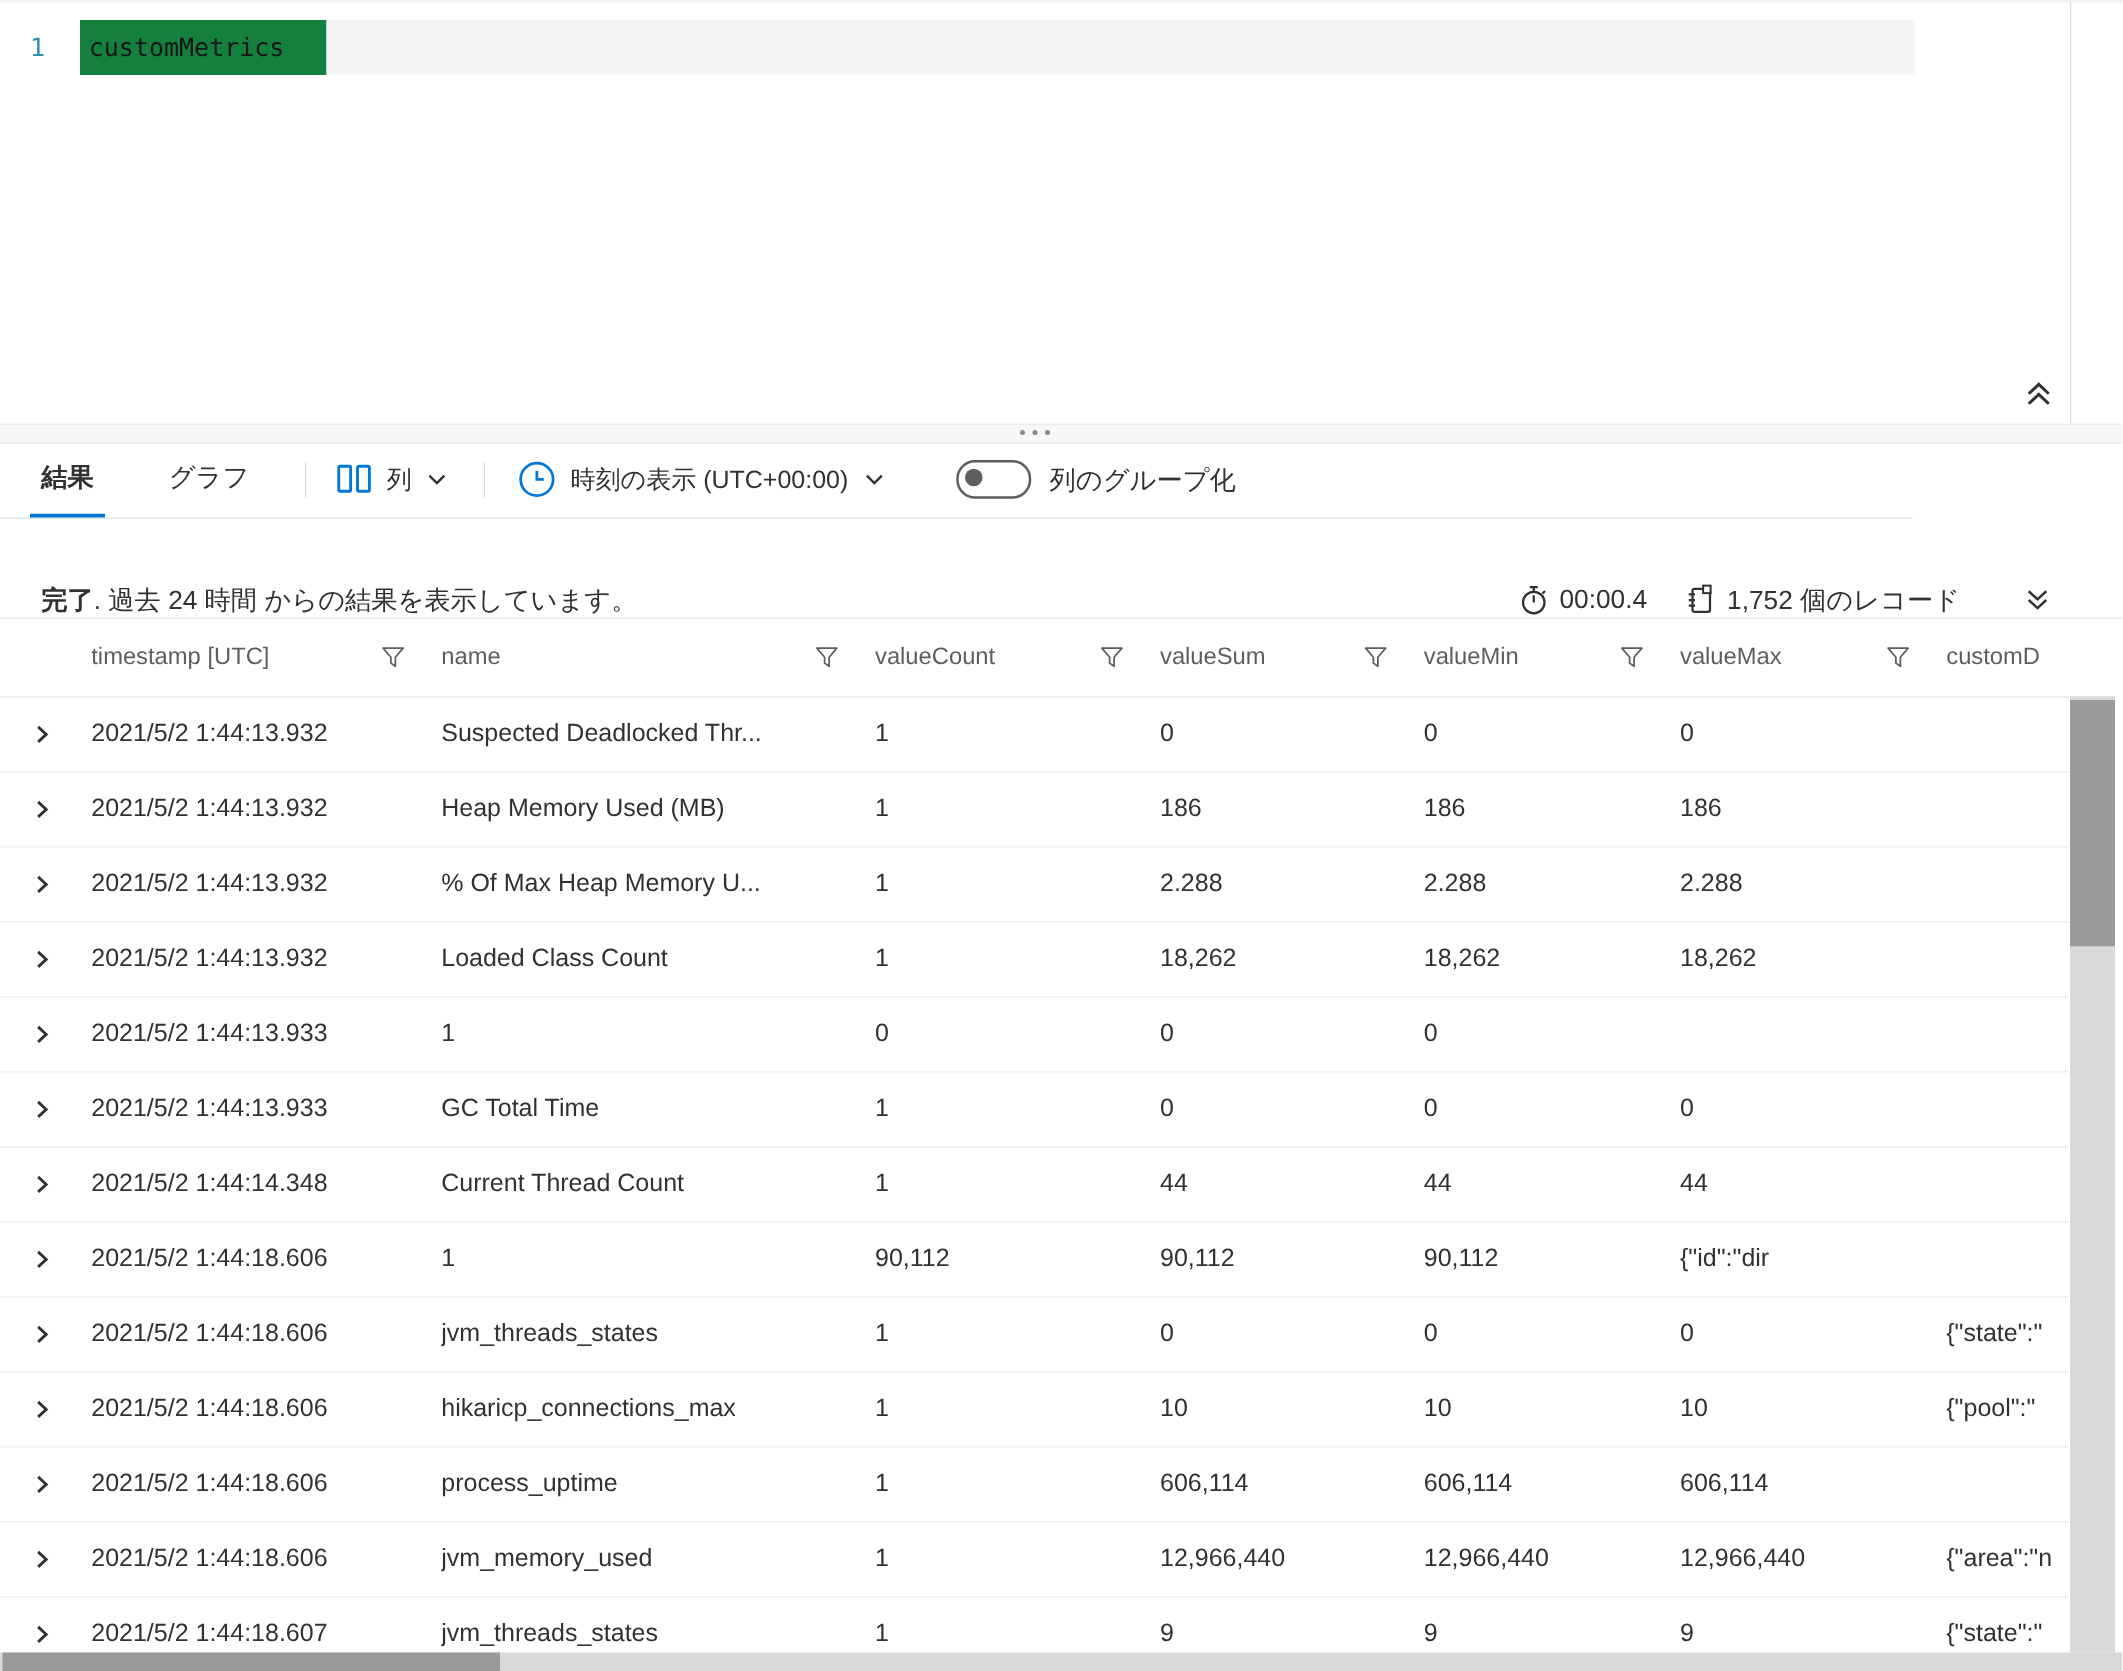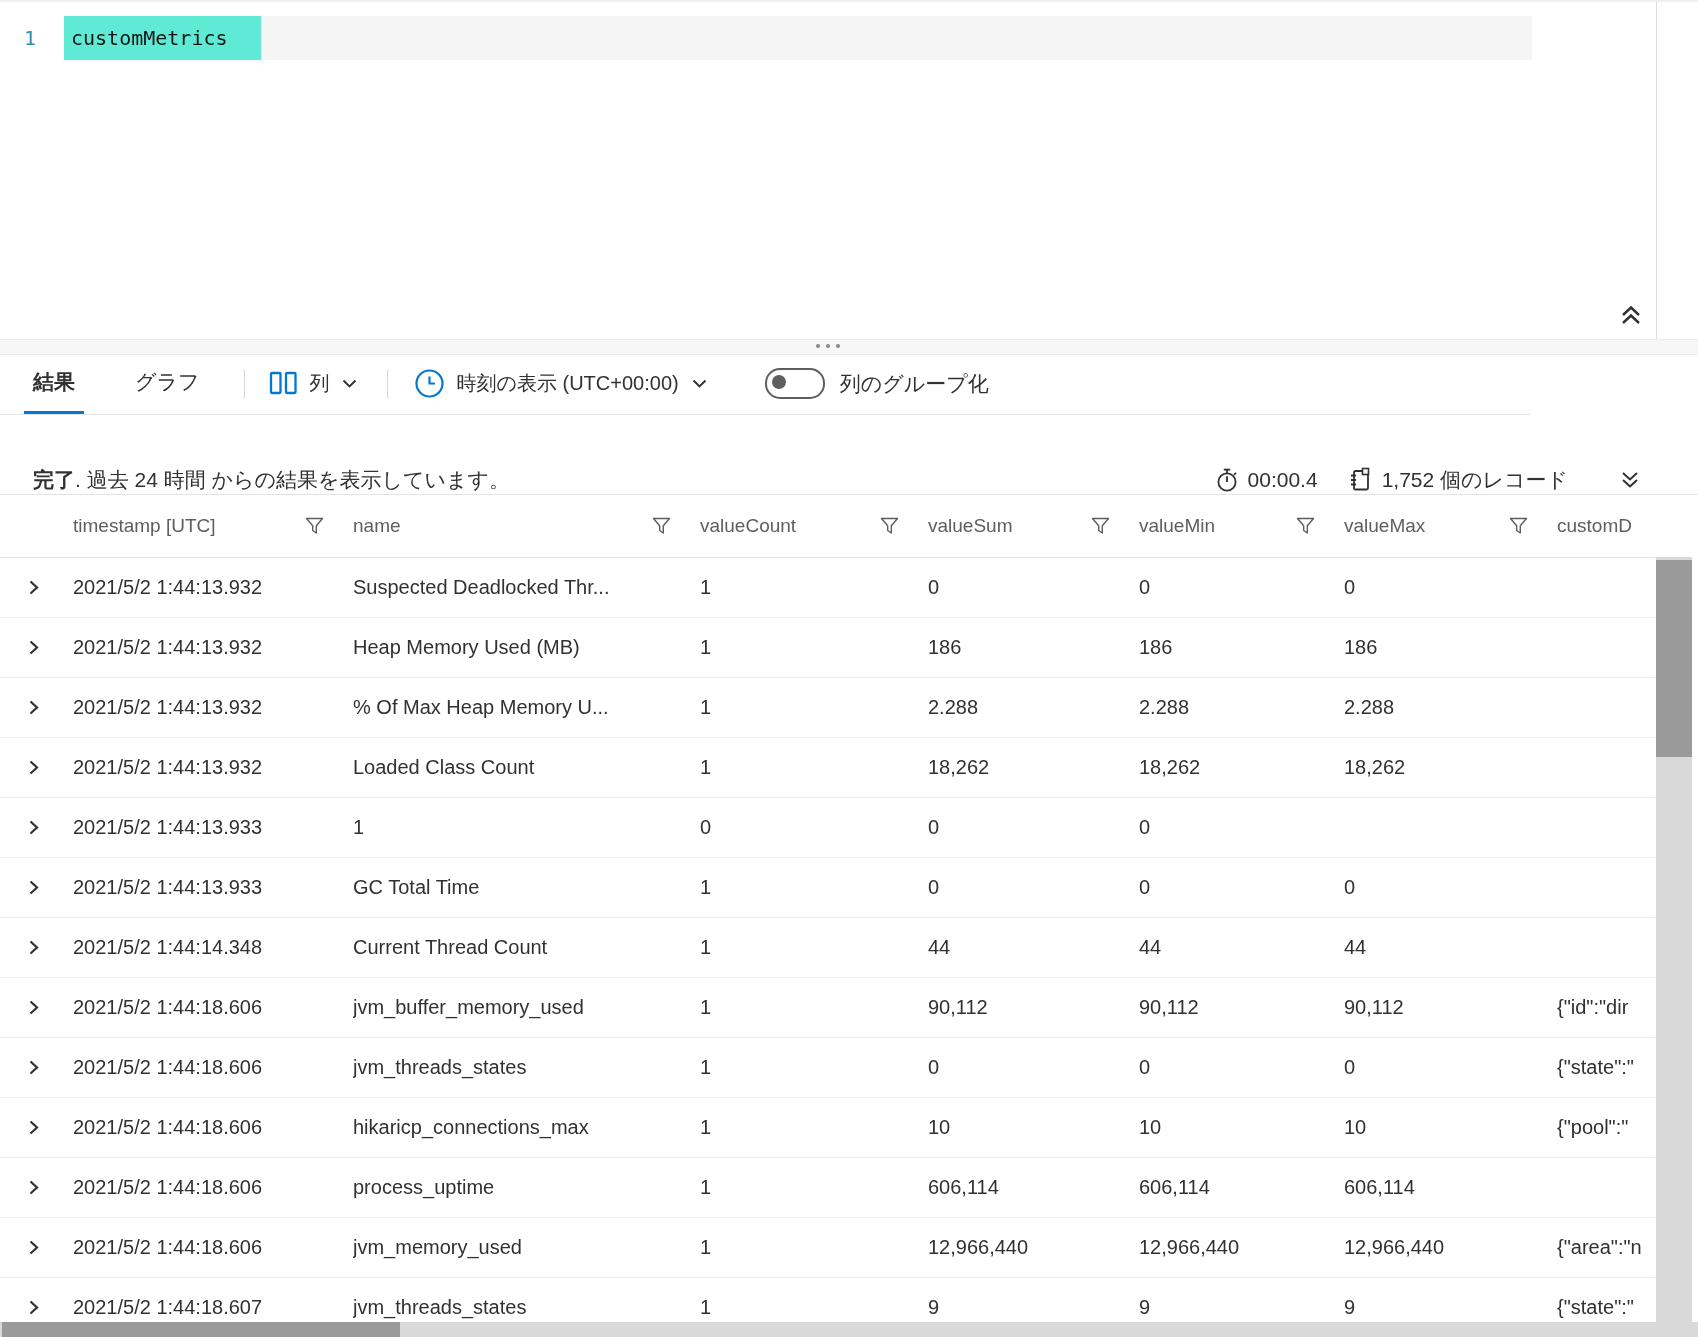--- a/index.html
+++ b/index.html
@@ -5,21 +5,21 @@
   html,body{margin:0;padding:0;background:#fff;}
   #app{position:relative;width:1698px;height:1337px;overflow:hidden;background:#fff;
        font-family:"Liberation Sans","DejaVu Sans",sans-serif;color:#323130;}
 
   
   .editor{position:absolute;top:0;left:0;width:1698px;height:339px;background:#fff;border-top:2px solid #f0f0f0;}
   .editor .vline{position:absolute;left:1656px;top:0;width:1px;height:339px;background:#dedede;}
   .editor .ln{position:absolute;left:24px;top:14px;height:44px;line-height:44px;
               font-family:"DejaVu Sans Mono","Liberation Mono",monospace;font-size:20px;color:#2b91af;}
   .editor .active-line{position:absolute;left:64px;top:14px;width:1468px;height:44px;background:#f5f5f5;}
-  .editor .chip{position:absolute;left:64px;top:14px;height:44px;line-height:44px;background:#5eead4;
+  .editor .chip{position:absolute;left:64px;top:14px;height:44px;line-height:44px;background:#15803d;
                 padding:0 33px 0 7px;font-family:"DejaVu Sans Mono","Liberation Mono",monospace;
                 font-size:20px;color:#161616;}
   .collapse-btn{position:absolute;left:1616px;top:299px;width:30px;height:30px;cursor:pointer;}
 
   
   .splitter{position:absolute;top:339px;left:0;width:1698px;height:14px;background:#f7f7f7;
             border-top:1px solid #ececec;border-bottom:1px solid #ececec;}
   .splitter .dots{position:absolute;left:0;top:0;width:1655px;height:12px;display:flex;
                   align-items:center;justify-content:center;gap:6px;}
   .splitter .dots i{width:4px;height:4px;border-radius:50%;background:#8a8886;display:block;}
@@ -353,21 +353,20 @@
 
   <div class="grid-row trow">
     <div class="cell expander">
       <span>
         <svg width="17" height="17" viewBox="0 0 17 17">
                 <path d="M5.5 2.5 L12 8.5 L5.5 14.5" fill="none" stroke="#323130" stroke-width="2.2"></path>
               </svg>
       </span>
     </div>
     <div class="cell">2021/5/2 1:44:18.606</div>
-    <div class="cell">jvm_buffer_memory_used</div>
     <div class="cell">1</div>
     <div class="cell">90,112</div>
     <div class="cell">90,112</div>
     <div class="cell">90,112</div>
     <div class="cell">{"id":"dir</div>
   </div>
 
   <div class="grid-row trow">
     <div class="cell expander">
       <span>

